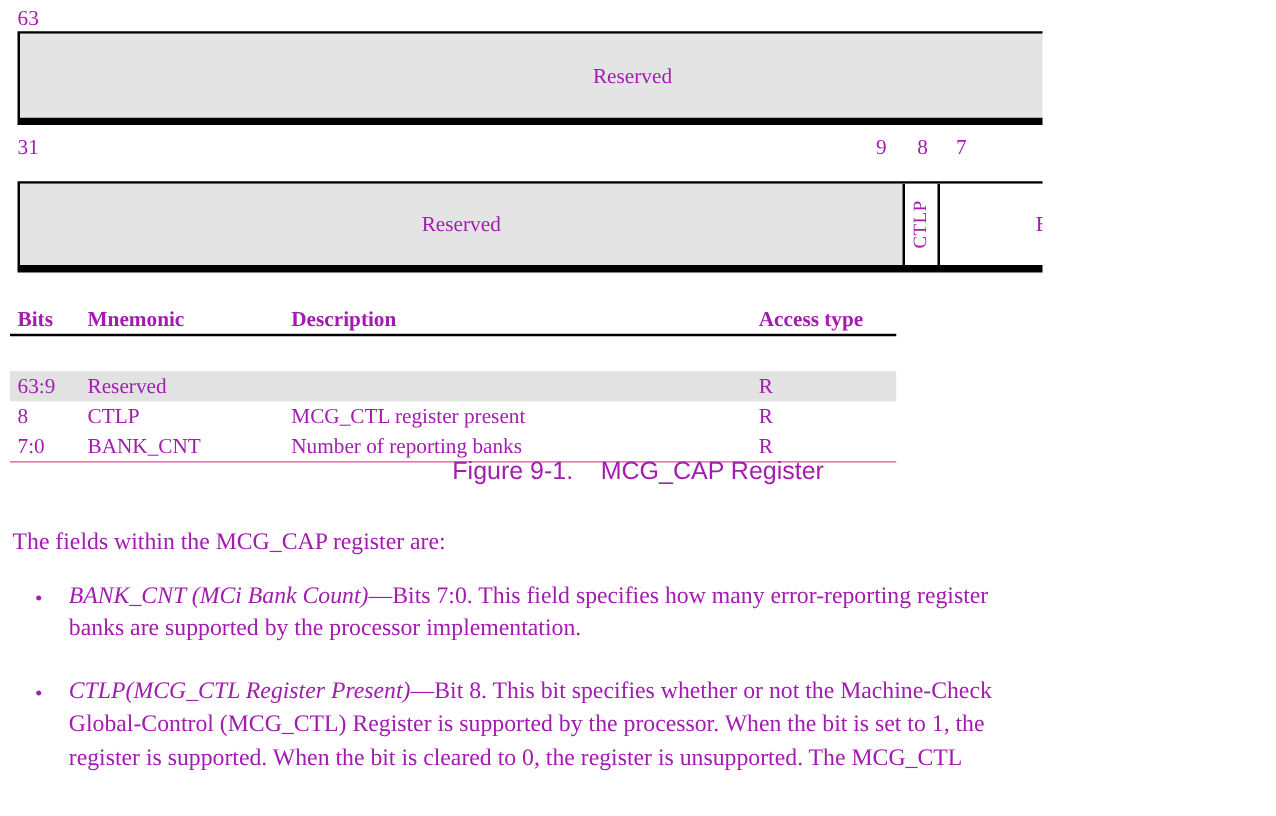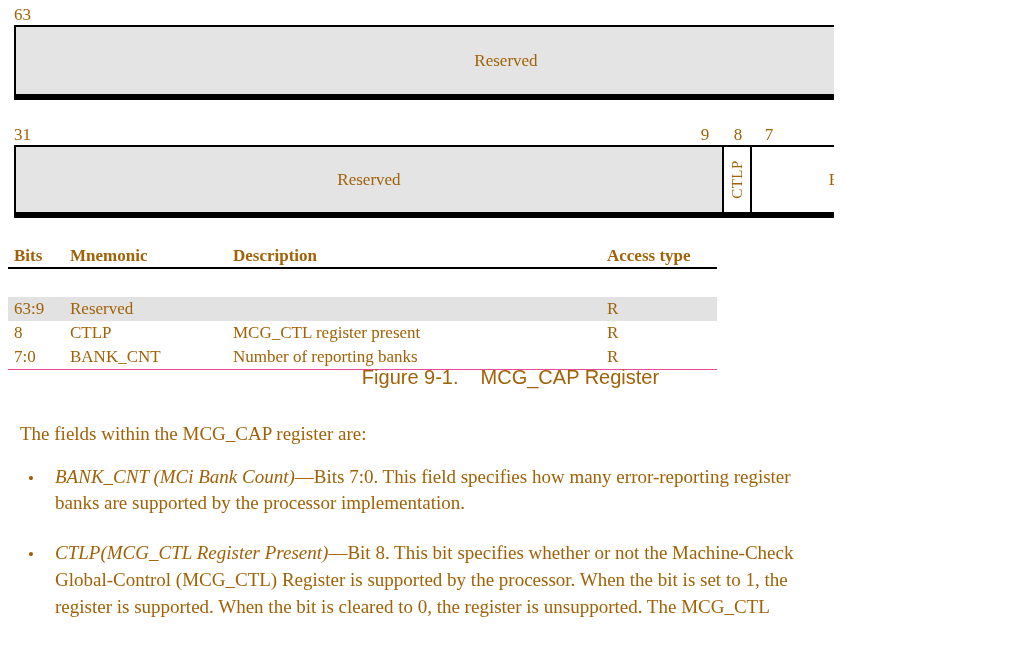--- a/index.html
+++ b/index.html
@@ -1,18 +1,18 @@
 <!DOCTYPE html>
 <html><head>
 <meta charset="utf-8">
 <style>
   html,body{margin:0;padding:0;background:#fff;}
   .page{
     position:relative;width:834px;height:653px;background:#ffffff;
-    font-family:"Liberation Serif",serif;color:#a16207;overflow:hidden;
+    font-family:"Liberation Serif",serif;color:#a21caf;overflow:hidden;
   }
   
   .bitrow{position:absolute;left:14px;width:982px;height:20px;font-size:17px;}
   .bitrow .b{position:absolute;top:0;width:26px;text-align:center;}
   .bitrow .b.left{left:0;text-align:left;}
   .bitrow .b.right{right:0;text-align:center;}
   .regbox{
     position:absolute;left:14px;width:988px;box-sizing:border-box;
     border:2px solid #000;border-right-width:6px;border-bottom-width:6px;
     display:flex;align-items:stretch;font-size:17px;
@@ -32,21 +32,21 @@
   }
   .trow.head{font-weight:bold;border-bottom:2px solid #000;height:23px;}
   .trow.shade{background:#e2e2e2;margin-top:28px;}
   .trow.last{border-bottom:1px solid #ec4899;}
   
   .caption{
     position:absolute;left:0;top:366px;width:1021px;text-align:center;
     font-family:"Liberation Sans",sans-serif;font-weight:normal;font-size:20px;
   }
   .caption .cap-title{margin-left:22px;}
-  .intro{position:absolute;left:20px;top:423px;font-size:19px;}
+  .intro{position:absolute;left:10px;top:423px;font-size:19px;}
   .bullet{position:absolute;left:0;padding-left:55px;width:950px;font-size:19px;line-height:26px;}
   .bullet.b1{top:464px;}
   .bullet.b2{top:539px;line-height:27px;}
   .bullet .marker{position:absolute;left:28px;top:2px;font-size:17px;}
   .bline{display:block;white-space:nowrap;}
   .it{font-style:italic;}
 </style>
 </head>
 <body>
 
@@ -55,21 +55,21 @@
   <div class="bitrow" style="top:5px;">
     <span class="b left">63</span>
     <span class="b right">32</span>
   </div>
   <div class="regbox" style="top:25px;height:75px;">
     <div class="field gray" style="flex:1;">
       <span>Reserved</span>
     </div>
   </div>
 
-  <div class="bitrow" style="top:125px;">
+  <div class="bitrow" style="top:108px;">
     <span class="b left">31</span>
     <span class="b" style="left:678px;">9</span>
     <span class="b" style="left:711px;">8</span>
     <span class="b" style="left:742px;">7</span>
     <span class="b" style="left:957px;">0</span>
   </div>
   <div class="regbox" style="top:145px;height:73px;">
     <div class="field gray f-reserved2">
       <span>Reserved</span>
     </div>

